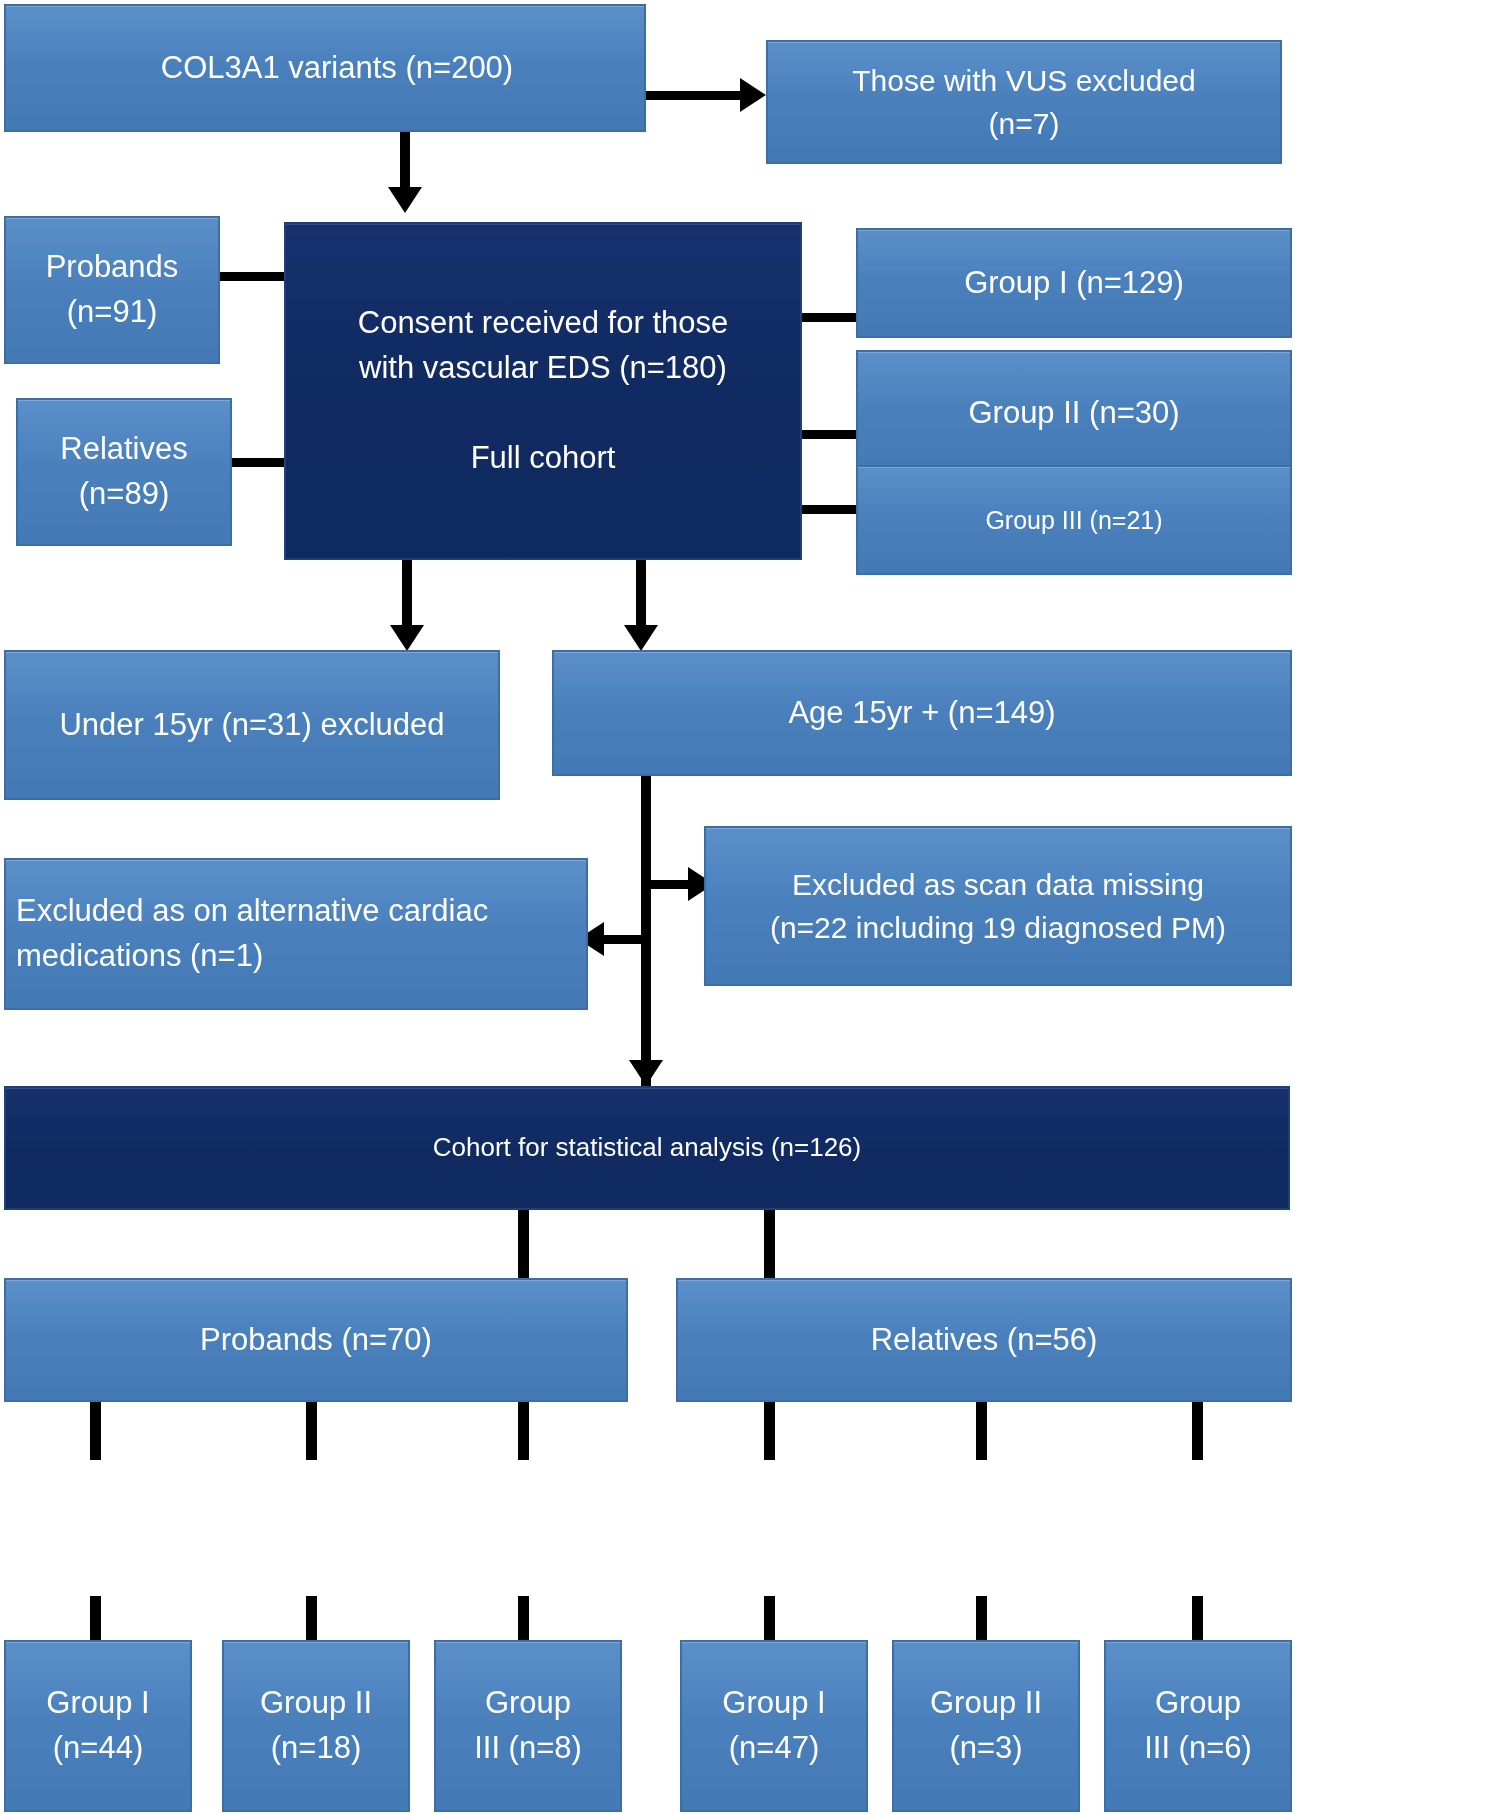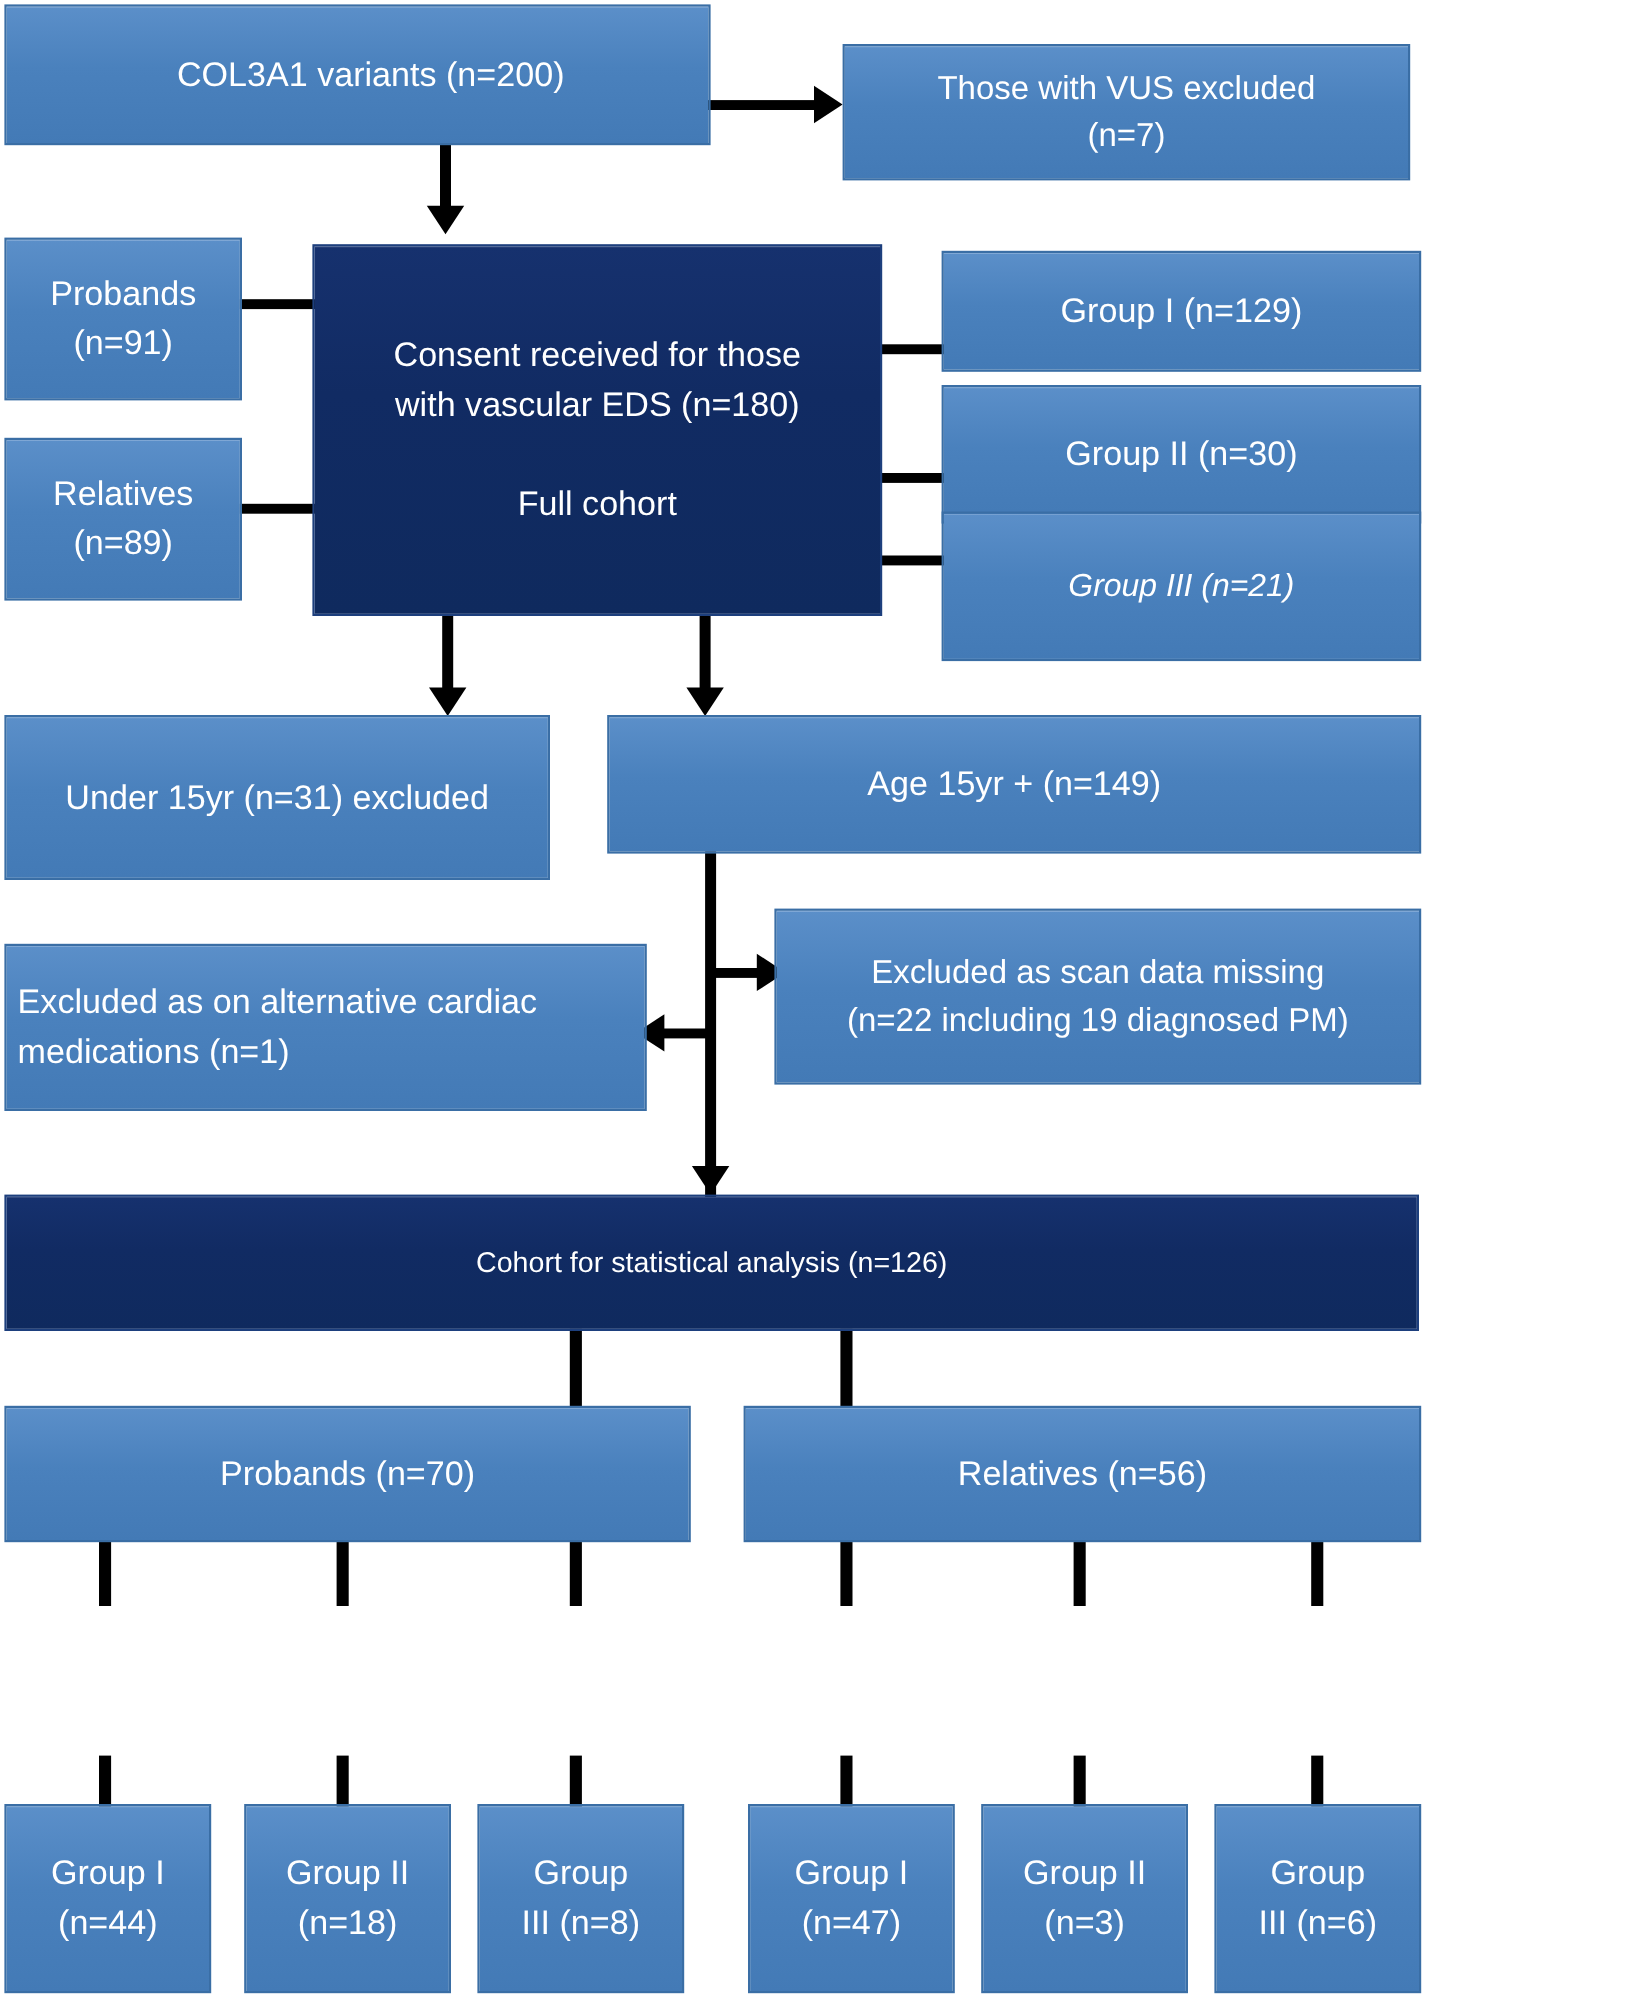--- a/index.html
+++ b/index.html
@@ -93,21 +93,21 @@
   <div class="conn v" style="left:400px; top:131px; width:10px; height:62px;"></div>
   <div class="arrow-down" style="left:388px; top:187px;"></div>
 
   <div class="node light" style="left:4px; top:216px; width:216px; height:148px; font-size:31px;">
     <span>Probands
 (n=91)</span>
   </div>
 
   <div class="conn h" style="left:218px; top:272px; width:70px;"></div>
 
-  <div class="node light" style="left:4px; top:398px; width:216px; height:148px; font-size:31px;">
+  <div class="node light" style="left:16px; top:398px; width:216px; height:148px; font-size:31px;">
     <span>Relatives
 (n=89)</span>
   </div>
 
   <div class="conn h" style="left:218px; top:458px; width:70px;"></div>
 
   <div class="node dark" style="left:284px; top:222px; width:518px; height:338px; font-size:31px;">
     <span>Consent received for those
 with vascular EDS (n=180)
 
@@ -118,21 +118,21 @@
   <div class="node light" style="left:856px; top:228px; width:436px; height:110px; font-size:31px;">
     <span>Group I (n=129)</span>
   </div>
 
   <div class="conn h" style="left:800px; top:430px; width:62px;"></div>
   <div class="node light" style="left:856px; top:350px; width:436px; height:126px; font-size:31px;">
     <span>Group II (n=30)</span>
   </div>
 
   <div class="conn h" style="left:800px; top:505px; width:62px;"></div>
-  <div class="node light" style="left:856px; top:465px; width:436px; height:136px; font-size:29px;font-style:italic;">
+  <div class="node light" style="left:856px; top:465px; width:436px; height:110px; font-size:25px;">
     <span>Group III (n=21)</span>
   </div>
 
   <div class="conn v" style="left:402px; top:559px; width:10px; height:72px;"></div>
   <div class="arrow-down" style="left:390px; top:625px;"></div>
 
   <div class="conn v" style="left:636px; top:559px; width:10px; height:72px;"></div>
   <div class="arrow-down" style="left:624px; top:625px;"></div>
 
   <div class="node light" style="left:4px; top:650px; width:496px; height:150px; font-size:31px;">

